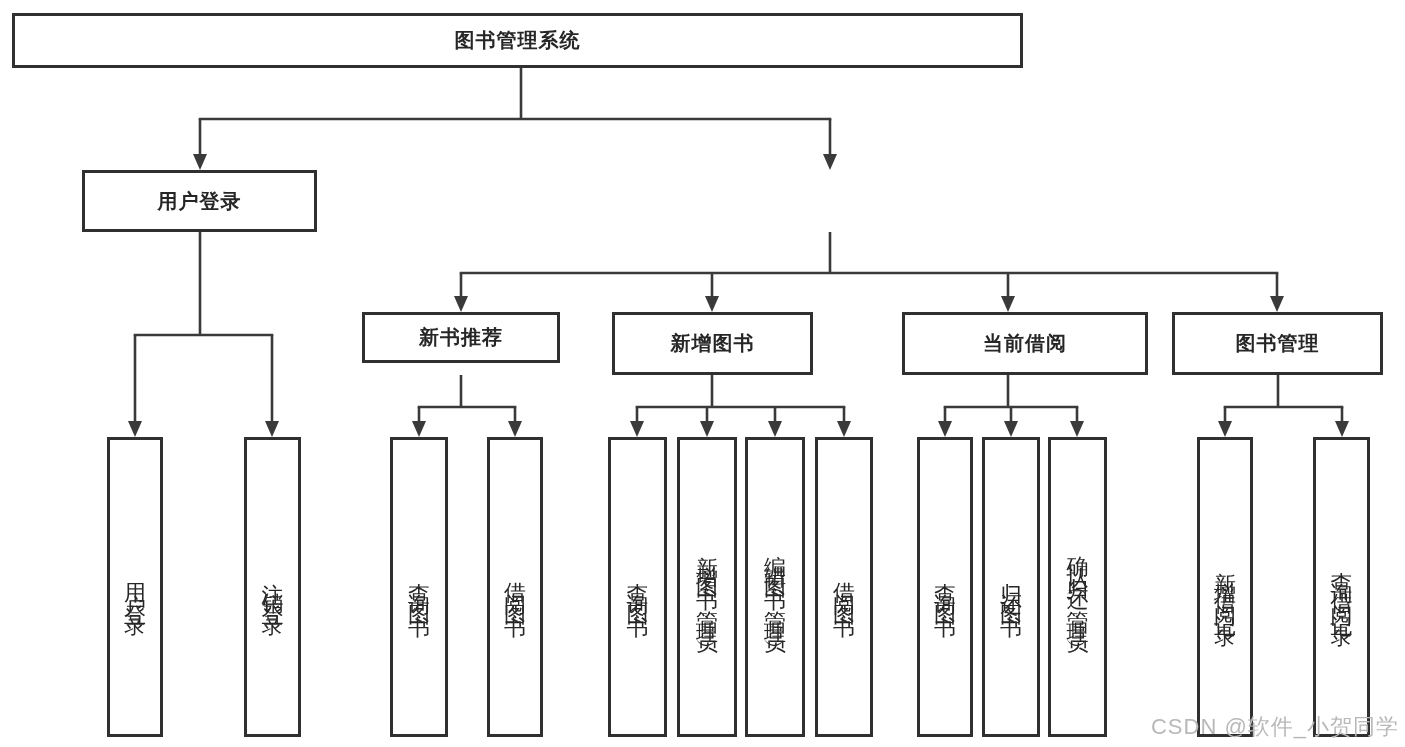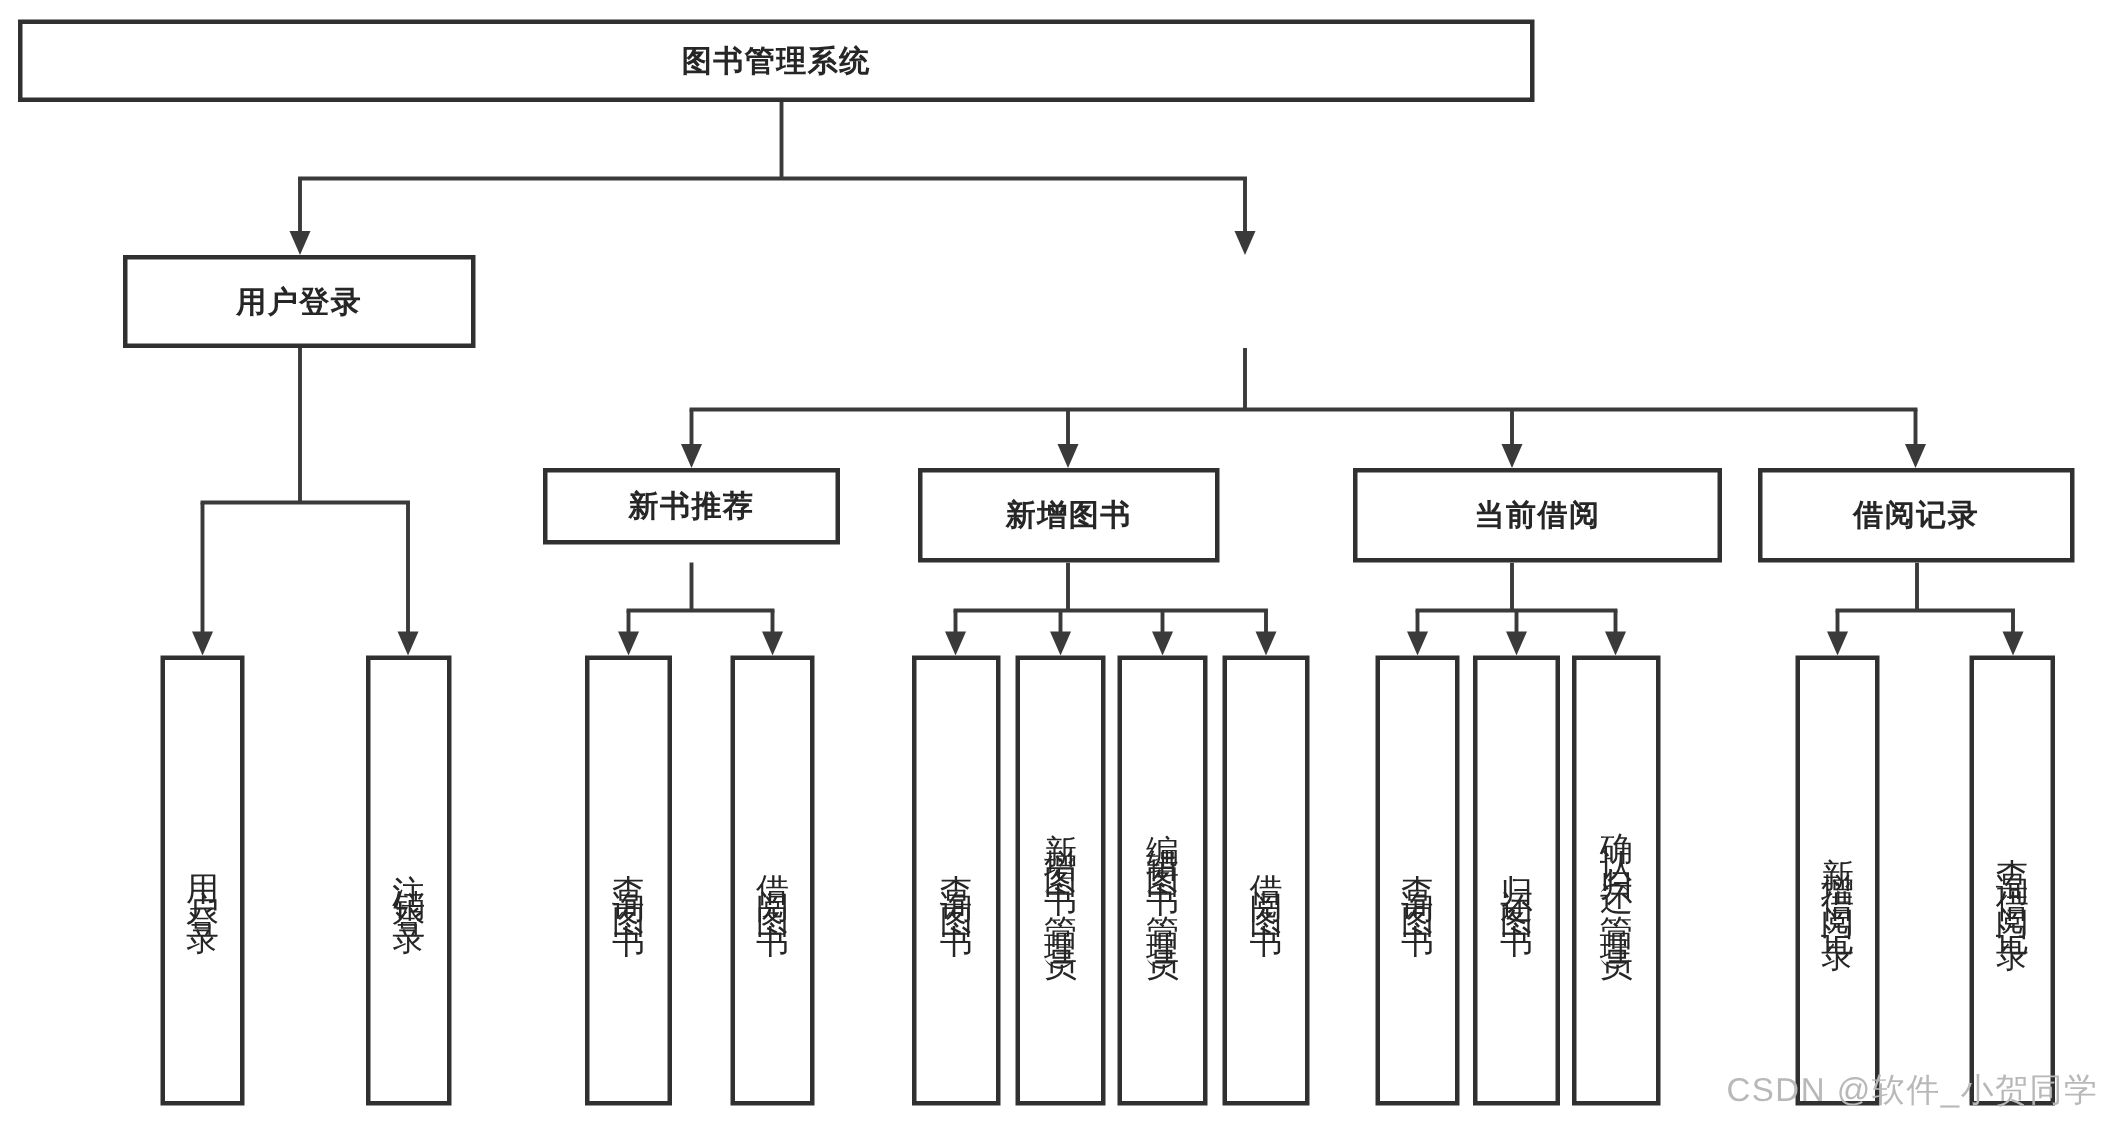--- a/index.html
+++ b/index.html
@@ -140,21 +140,21 @@
     </g>
   </svg>
 
   <div class="hbox" style="left:12px;top:13px;width:1011px;height:55px">图书管理系统</div>
 
   <div class="hbox" style="left:82px;top:170px;width:235px;height:62px">用户登录</div>
 
   <div class="hbox" style="left:362px;top:312px;width:198px;height:51px">新书推荐</div>
   <div class="hbox" style="left:612px;top:312px;width:201px;height:63px">新增图书</div>
   <div class="hbox" style="left:902px;top:312px;width:246px;height:63px">当前借阅</div>
-  <div class="hbox" style="left:1172px;top:312px;width:211px;height:63px">借阅记录</div>
+  <div class="hbox" style="left:1172px;top:312px;width:211px;height:63px">图书管理</div>
 
   <div class="vbox" style="left:107px;width:56px">
     <span>用户登录</span>
   </div>
   <div class="vbox" style="left:244px;width:57px">
     <span>注销登录</span>
   </div>
 
   <div class="vbox" style="left:390px;width:58px">
     <span>查询图书</span>

